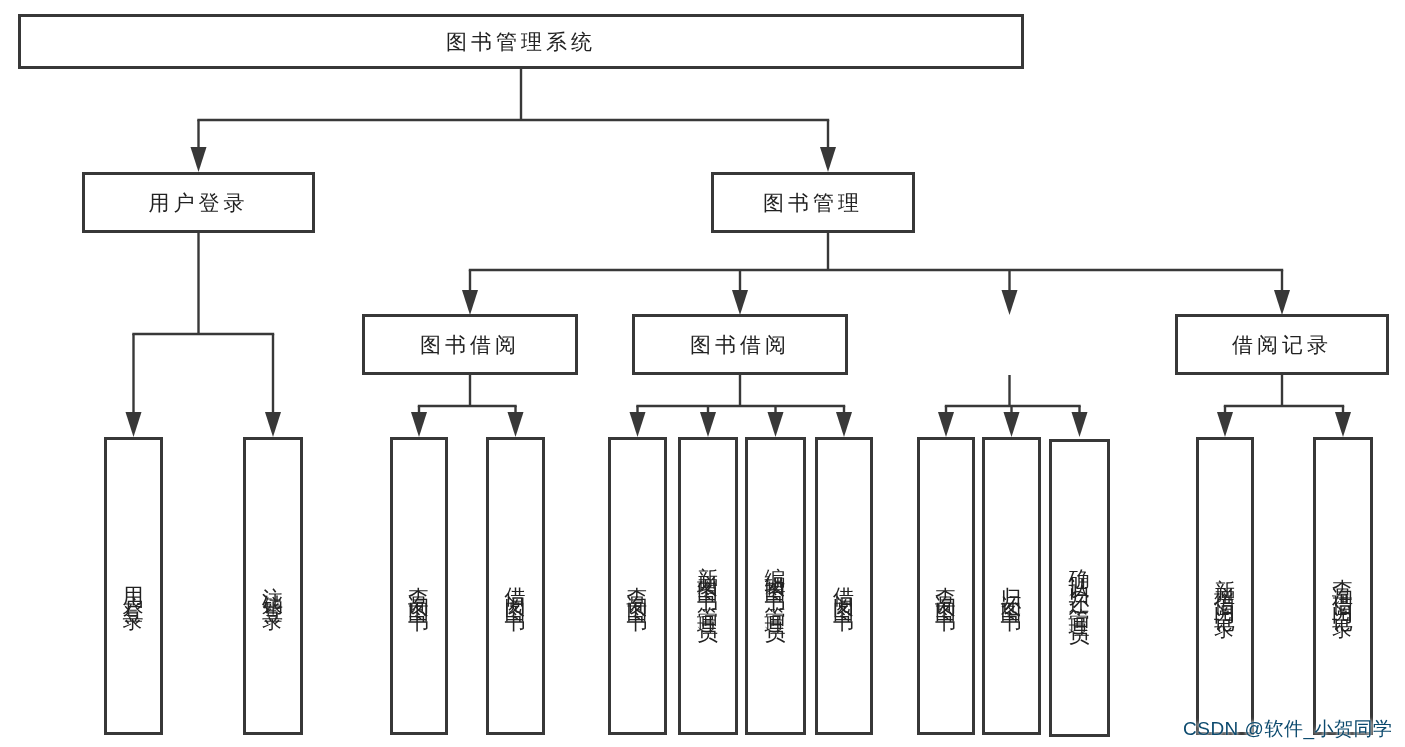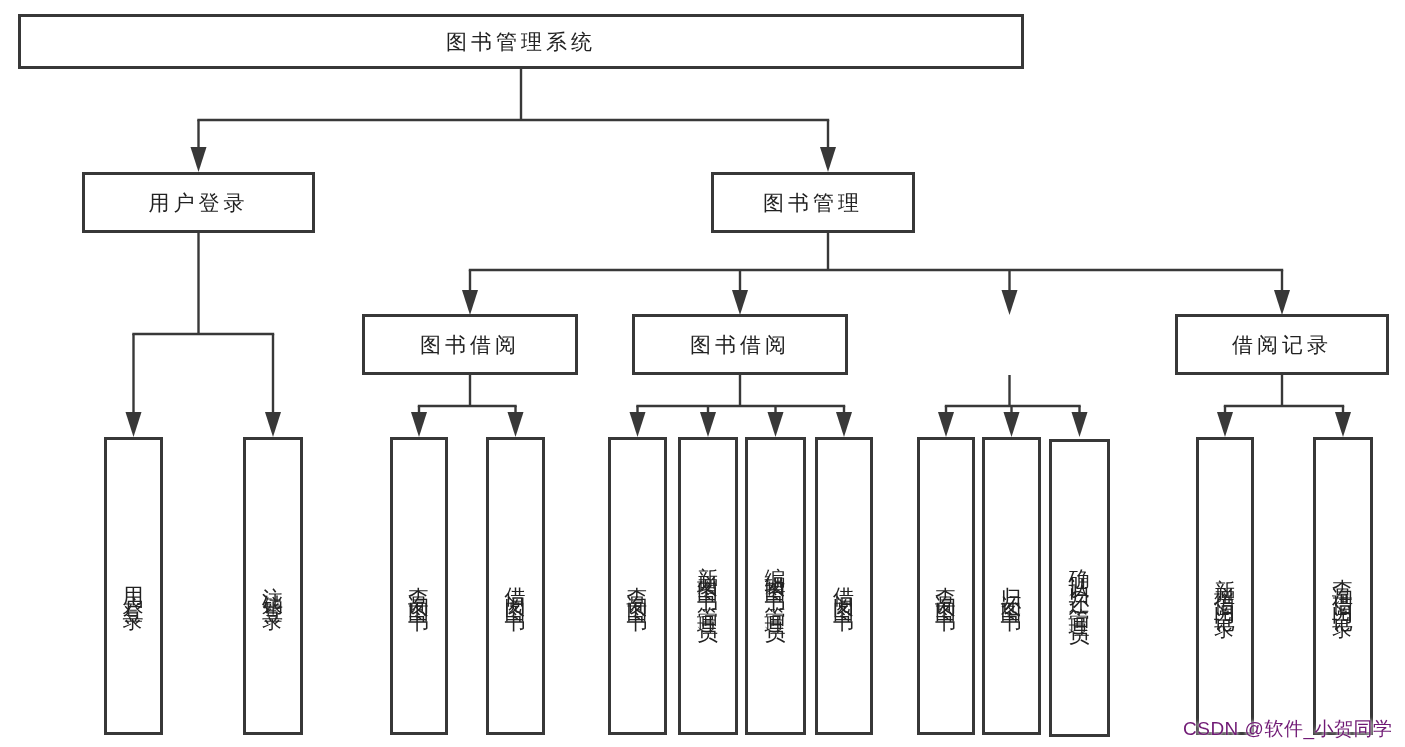--- a/index.html
+++ b/index.html
@@ -39,21 +39,21 @@
     line-height: 1;
     letter-spacing: 8px;
     color: #222222;
   }
   .watermark {
     position: absolute;
     left: 1183px;
     top: 716px;
     font-size: 19px;
     letter-spacing: 0.5px;
-    color: #701a75;
+    color: #0c4a6e;
     text-shadow: 0 0 3px #ffffff, 0 0 5px #ffffff;
     white-space: nowrap;
     z-index: 6;
   }
 </style>
 </head>
 <body>
 
 <div class="stage">
 

